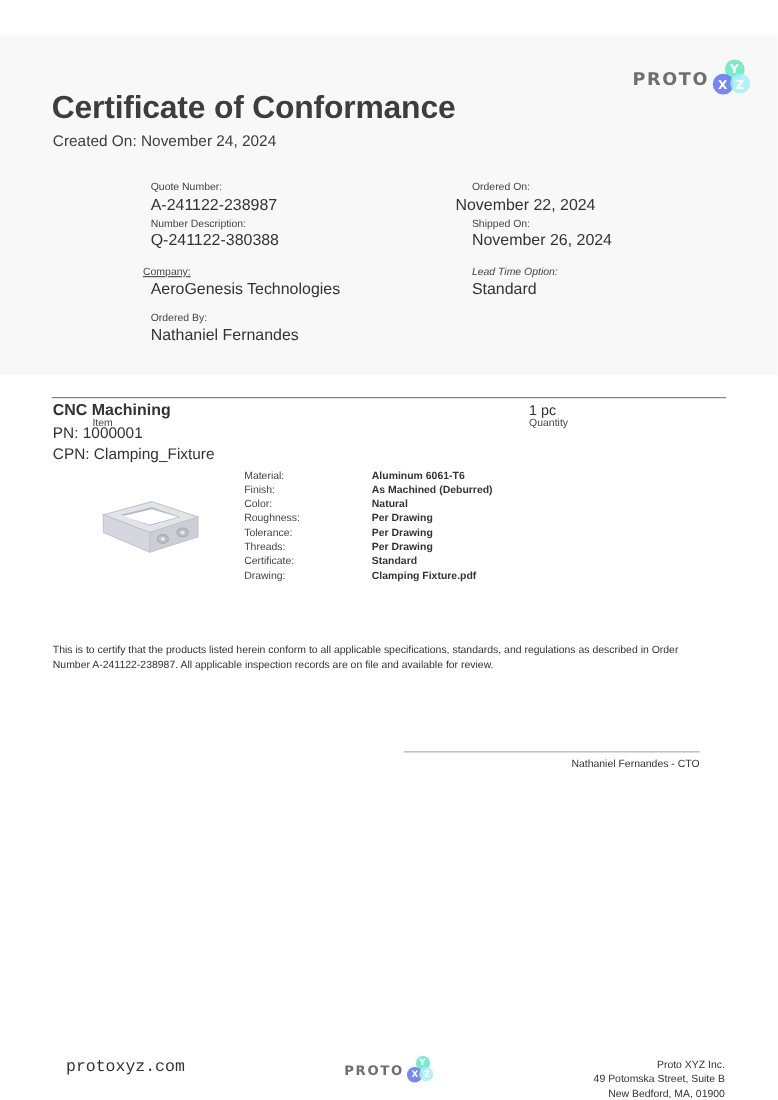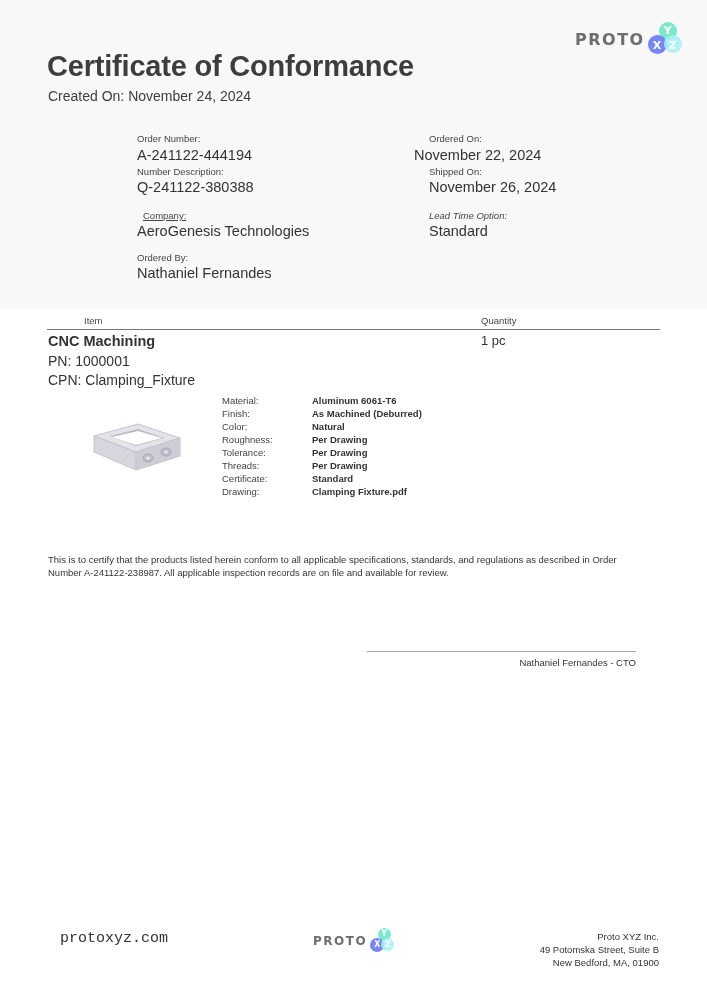--- a/index.html
+++ b/index.html
@@ -1,39 +1,39 @@
 <!DOCTYPE html>
 <html><head>
 <meta charset="utf-8">
 <style>
   html, body { margin: 0; padding: 0; }
   body {
     width: 707px; height: 1000px; position: relative; overflow: hidden;
     background: #ffffff; color: #3a3a3a;
     font-family: "Liberation Sans", sans-serif;
   }
-  .abs { position: absolute; }
+  .abs { position: absolute; margin-top: 32px; }
   .header-band { left: 0; top: 0; width: 707px; height: 309px; background: #f8f8f8; }
   .logo { display: flex; align-items: center; }
   .logo-text { font-family: "DejaVu Sans", sans-serif; font-weight: bold; color: #6e6e6e; letter-spacing: 1.5px; }
   .logo-mark { position: relative; }
   .circ { position: absolute; border-radius: 50%; }
   .letter { position: absolute; color: #fff; font-family: "DejaVu Sans", sans-serif; font-weight: bold; line-height: 1; }
 
   .title { left: 47px; top: 50px; font-size: 29px; font-weight: bold; color: #3d3d3d; letter-spacing: -0.2px; }
   .created { left: 48px; top: 88px; font-size: 14px; color: #3d3d3d; }
 
   .lbl { font-size: 9.5px; color: #444; }
   .val { font-size: 14.5px; color: #333; }
 
   .table-head { left: 47px; top: 314px; width: 613px; height: 15px; border-bottom: 1px solid #777; }
   .th { font-size: 9.5px; color: #444; }
   .item-title { left: 48px; top: 333px; font-size: 14.5px; font-weight: bold; color: #333; }
   .item-line { font-size: 14px; color: #333; }
-  .spec-row { display: flex; height: 13px; font-size: 9.5px; }
+  .spec-row { display: flex; height: 13px; font-size: 9.5px; gap: 26px; }
   .spec-k { width: 90px; color: #444; }
   .spec-v { font-weight: bold; color: #333; }
 
   .cert-text { left: 48px; top: 553px; width: 600px; font-size: 9.5px; line-height: 13px; color: #333; }
   .sig-line { left: 367px; top: 651px; width: 269px; height: 1px; background: #a8a8a8; }
   .sig-name { left: 367px; top: 657px; width: 269px; text-align: right; font-size: 9.5px; color: #333; }
 
   .footer-url { left: 60px; top: 930px; font-size: 15px; color: #333; font-family: Liberation Mono, monospace; }
   .footer-addr { right: 48px; top: 930px; text-align: right; font-size: 9.5px; line-height: 13px; color: #333; }
 </style>
@@ -50,25 +50,25 @@
     <span class="circ" style="left:17px; top:13px; width:18px; height:18px; background:#a5f0f7; opacity:0.85;"></span>
     <span class="letter" style="left:17px; top:3px; font-size:11px;">Y</span>
     <span class="letter" style="left:6px; top:18px; font-size:11px;">X</span>
     <span class="letter" style="left:22px; top:18px; font-size:11px;">Z</span>
   </span>
 </div>
 
 <div class="abs title">Certificate of Conformance</div>
 <div class="abs created">Created On: November 24, 2024</div>
 
-<div class="abs lbl" style="left:137px; top:133px;">Order Number:</div>
-<div class="abs val" style="left:137px; top:147px;">A-241122-444194</div>
+<div class="abs lbl" style="left:137px; top:133px;">Quote Number:</div>
+<div class="abs val" style="left:137px; top:147px;">A-241122-238987</div>
 <div class="abs lbl" style="left:137px; top:166px;">Number Description:</div>
 <div class="abs val" style="left:137px; top:179px;">Q-241122-380388</div>
-<div class="abs lbl" style="left:143px; top:210px;text-decoration:underline;">Company:</div>
+<div class="abs lbl" style="left:130px; top:210px;text-decoration:underline;">Company:</div>
 <div class="abs val" style="left:137px; top:223px;">AeroGenesis Technologies</div>
 <div class="abs lbl" style="left:137px; top:252px;">Ordered By:</div>
 <div class="abs val" style="left:137px; top:265px;">Nathaniel Fernandes</div>
 
 <div class="abs lbl" style="left:429px; top:133px;">Ordered On:</div>
 <div class="abs val" style="left:414px; top:147px;">November 22, 2024</div>
 <div class="abs lbl" style="left:429px; top:166px;">Shipped On:</div>
 <div class="abs val" style="left:429px; top:179px;">November 26, 2024</div>
 <div class="abs lbl" style="left:429px; top:210px;font-style:italic;">Lead Time Option:</div>
 <div class="abs val" style="left:429px; top:223px;">Standard</div>

